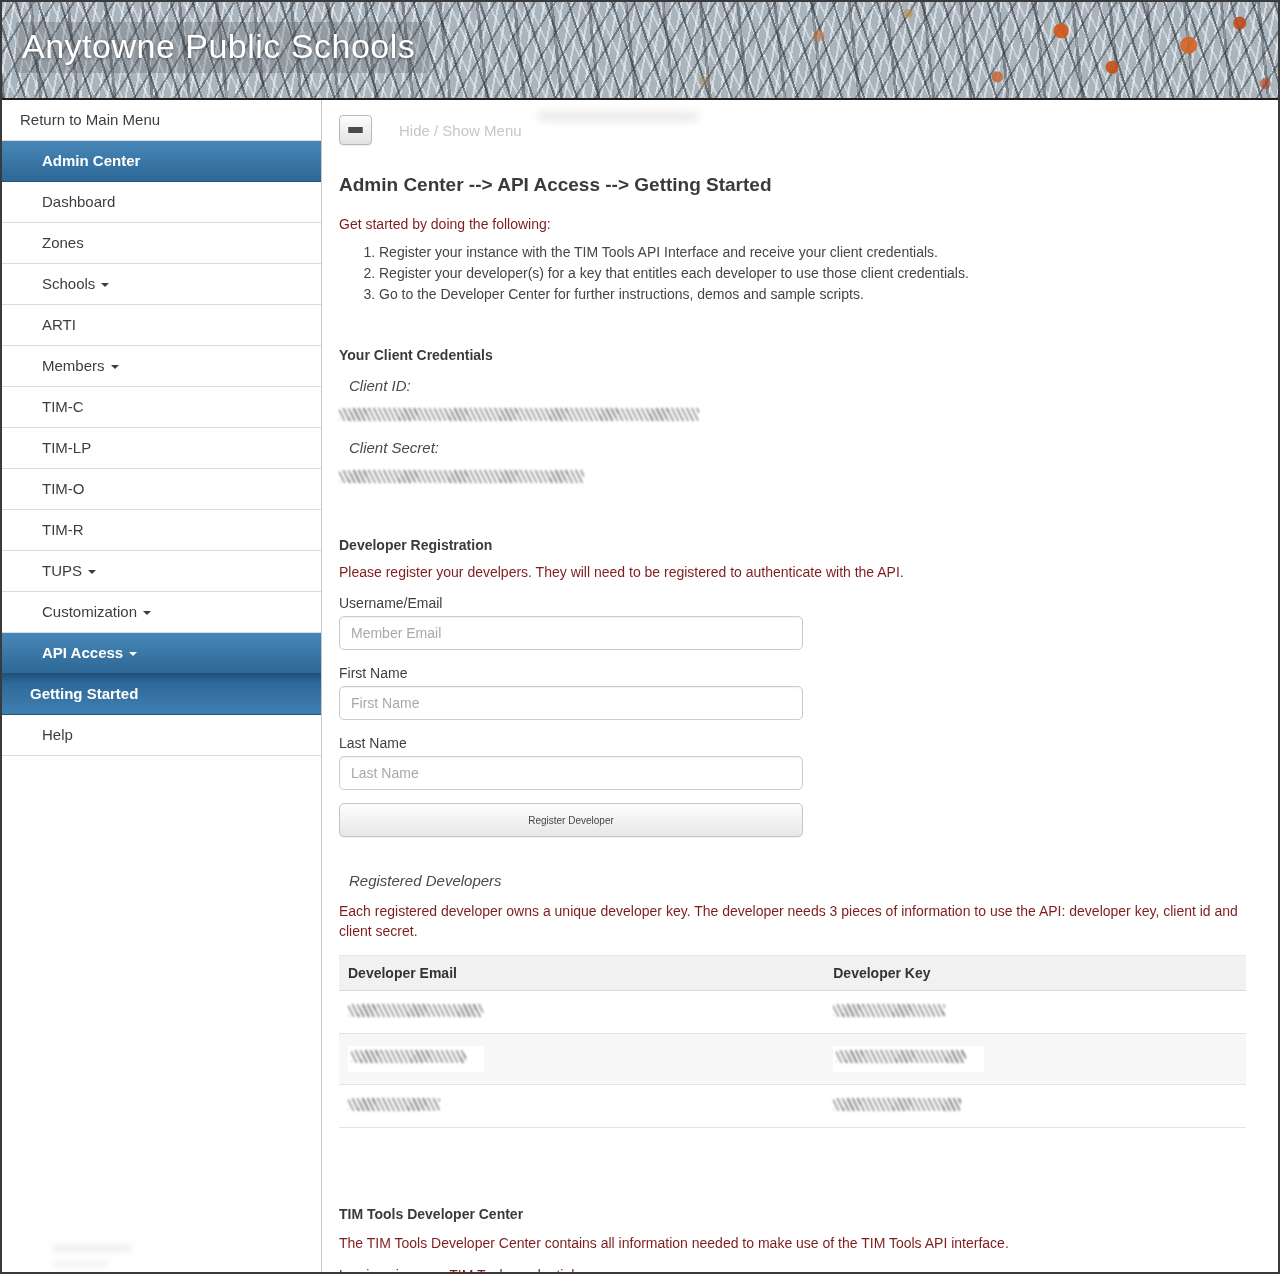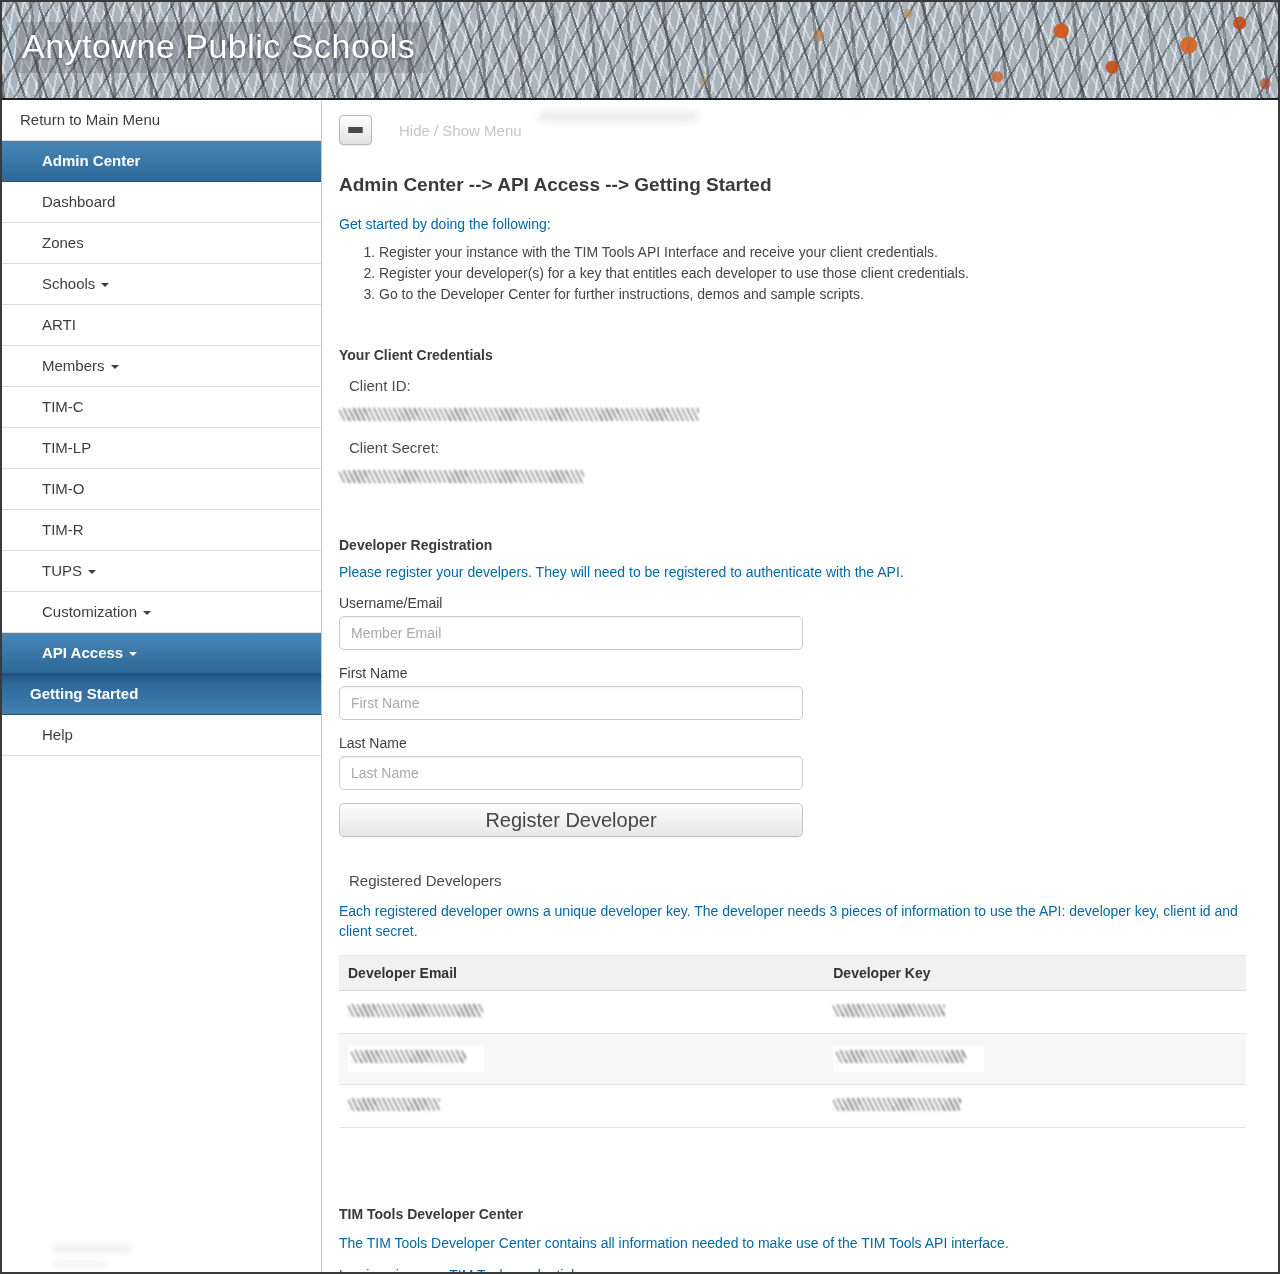--- a/index.html
+++ b/index.html
@@ -63,27 +63,27 @@
   .menu-btn{
     width:33px;height:30px;border:1px solid #b9b9b9;border-radius:4px;
     background:linear-gradient(#fdfdfd,#e2e2e2);display:flex;flex-direction:column;
     justify-content:center;align-items:center;gap:3px;cursor:pointer;
     box-shadow:0 1px 1px rgba(0,0,0,.08);
   }
   .menu-btn i{display:block;width:15px;height:2px;background:#4a4a4a;border-radius:1px;}
   .toggle-label{font-size:15px;color:#c6c6c6;}
   .smudge{position:absolute;top:12px;left:216px;width:160px;height:9px;background:#9a9a9a;filter:blur(4px);opacity:.22;border-radius:3px;}
   h2.crumb{font-size:19px;font-weight:bold;color:#3a3a3a;margin:28px 0 0 0;}
-  p{font-size:14px;color:#0369a1;margin:0;}
+  p{font-size:14px;color:#7f1d1d;margin:0;}
   .intro{margin-top:20px;}
   ol{margin:13px 0 0 0;padding-left:40px;font-size:14px;color:#454545;}
   ol li{margin-bottom:6px;line-height:15px;}
   h3{font-size:14px;font-weight:bold;color:#3a3a3a;margin:0;}
   .cred-head{margin-top:45px;}
-  .ital{font-size:15px;color:#4a4a4a;margin-top:14px;padding-left:10px;}
+  .ital{font-style:italic;font-size:15px;color:#4a4a4a;margin-top:14px;padding-left:10px;}
   .scribble{
     display:inline-block;height:13px;border-radius:3px;opacity:.8;
     background:repeating-linear-gradient(63deg,#474747 0 1.5px,rgba(0,0,0,0) 1.5px 4.5px,#5c5c5c 4.5px 6px,rgba(0,0,0,0) 6px 9px);
     filter:blur(1.3px);
   }
   .scr-row{margin-top:13px;}
   .w360{width:360px;} .w245{width:245px;}
   .w135{width:135px;} .w112{width:112px;} .w115{width:115px;}
   .w130{width:130px;} .w92{width:92px;}  .w128{width:128px;}
   .reg-head{margin-top:50px;}
@@ -93,21 +93,21 @@
     display:block;width:464px;height:34px;border:1px solid #ccc;border-radius:5px;
     padding:6px 11px;font-size:14px;color:#555;background:#fff;
     box-shadow:inset 0 1px 2px rgba(0,0,0,.06);outline:none;
     font-family:"Liberation Sans", sans-serif;
   }
   .text-input::placeholder{color:#a9a9a9;opacity:1;}
   .btn{
     display:block;width:464px;height:34px;margin-top:13px;cursor:pointer;
     border:1px solid #c5c5c5;border-radius:5px;
     background:linear-gradient(#fdfdfd,#e7e7e7);
-    font-size:20px;color:#464646;box-shadow:0 1px 1px rgba(0,0,0,.06);
+    font-size:10px;color:#464646;box-shadow:0 1px 1px rgba(0,0,0,.06);
     font-family:"Liberation Sans", sans-serif;
   }
   .registered-head{margin-top:35px;}
   .registered-desc{margin-top:12px;line-height:20px;max-width:915px;}
   table.dev-table{width:100%;border-collapse:collapse;margin-top:14px;}
   .dev-table th{
     text-align:left;font-size:14px;font-weight:bold;color:#333;
     background:#f1f1f1;padding:9px 9px;border-bottom:1px solid #dcdcdc;
     border-top:1px solid #e7e7e7;
   }

